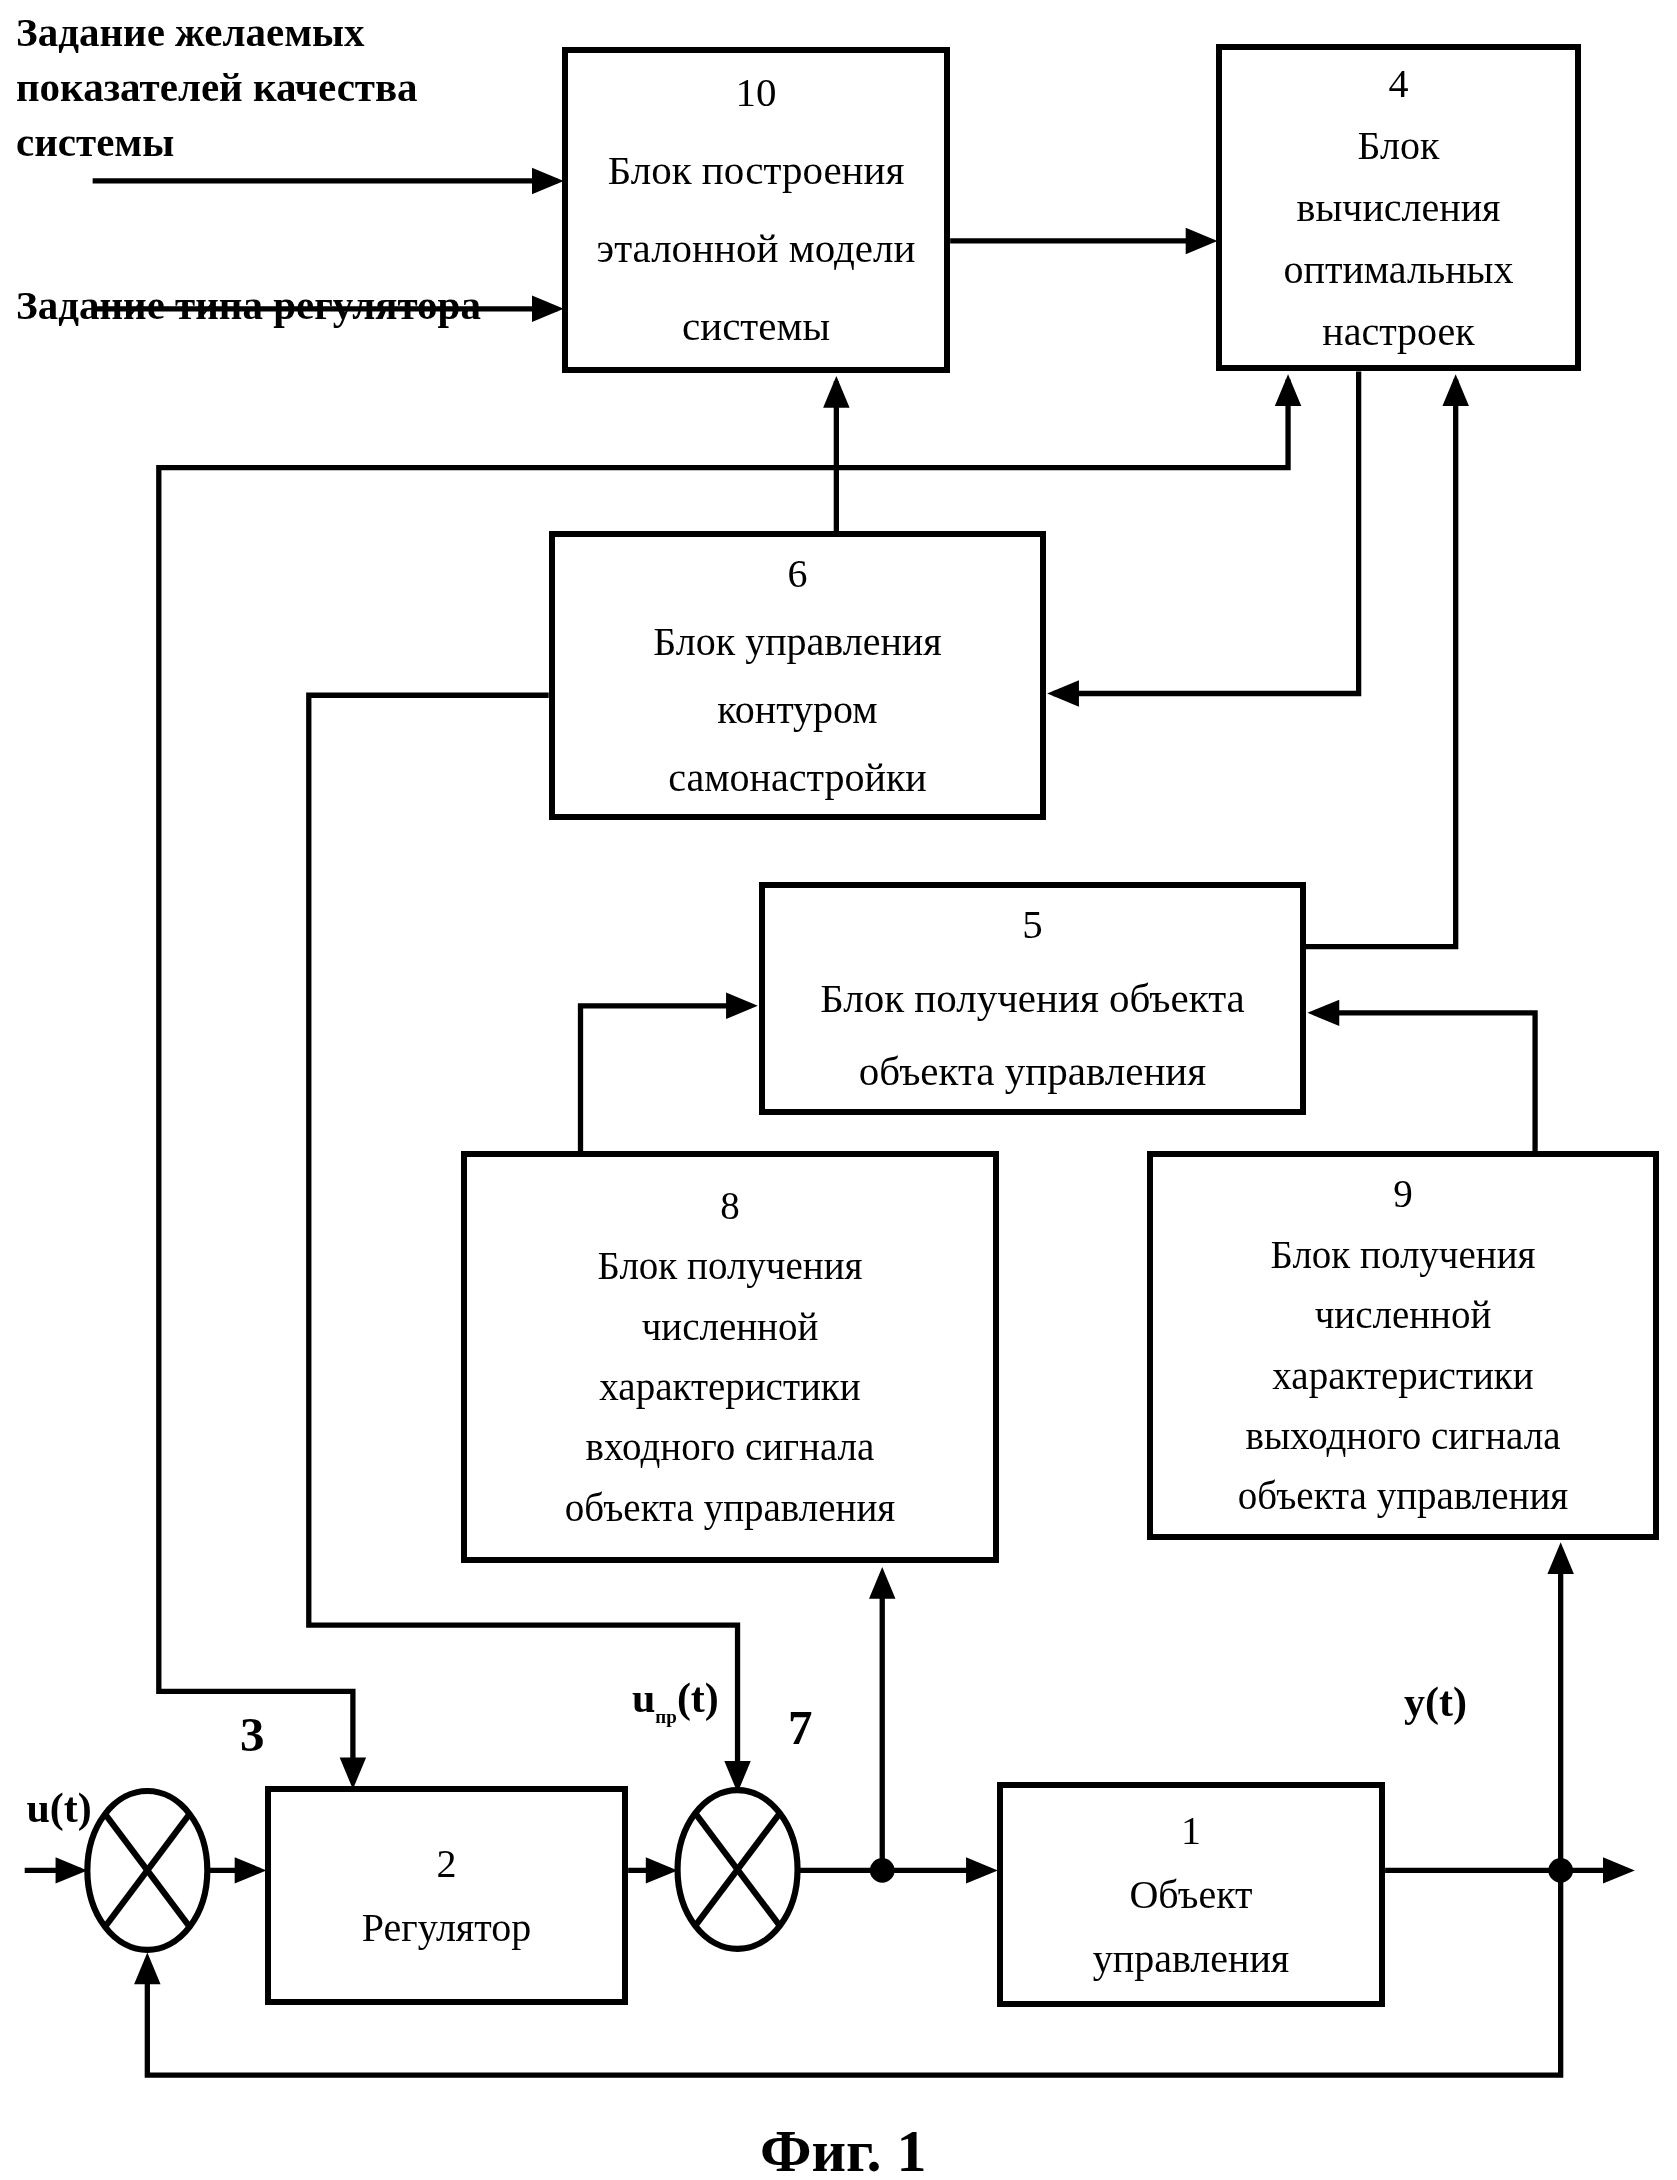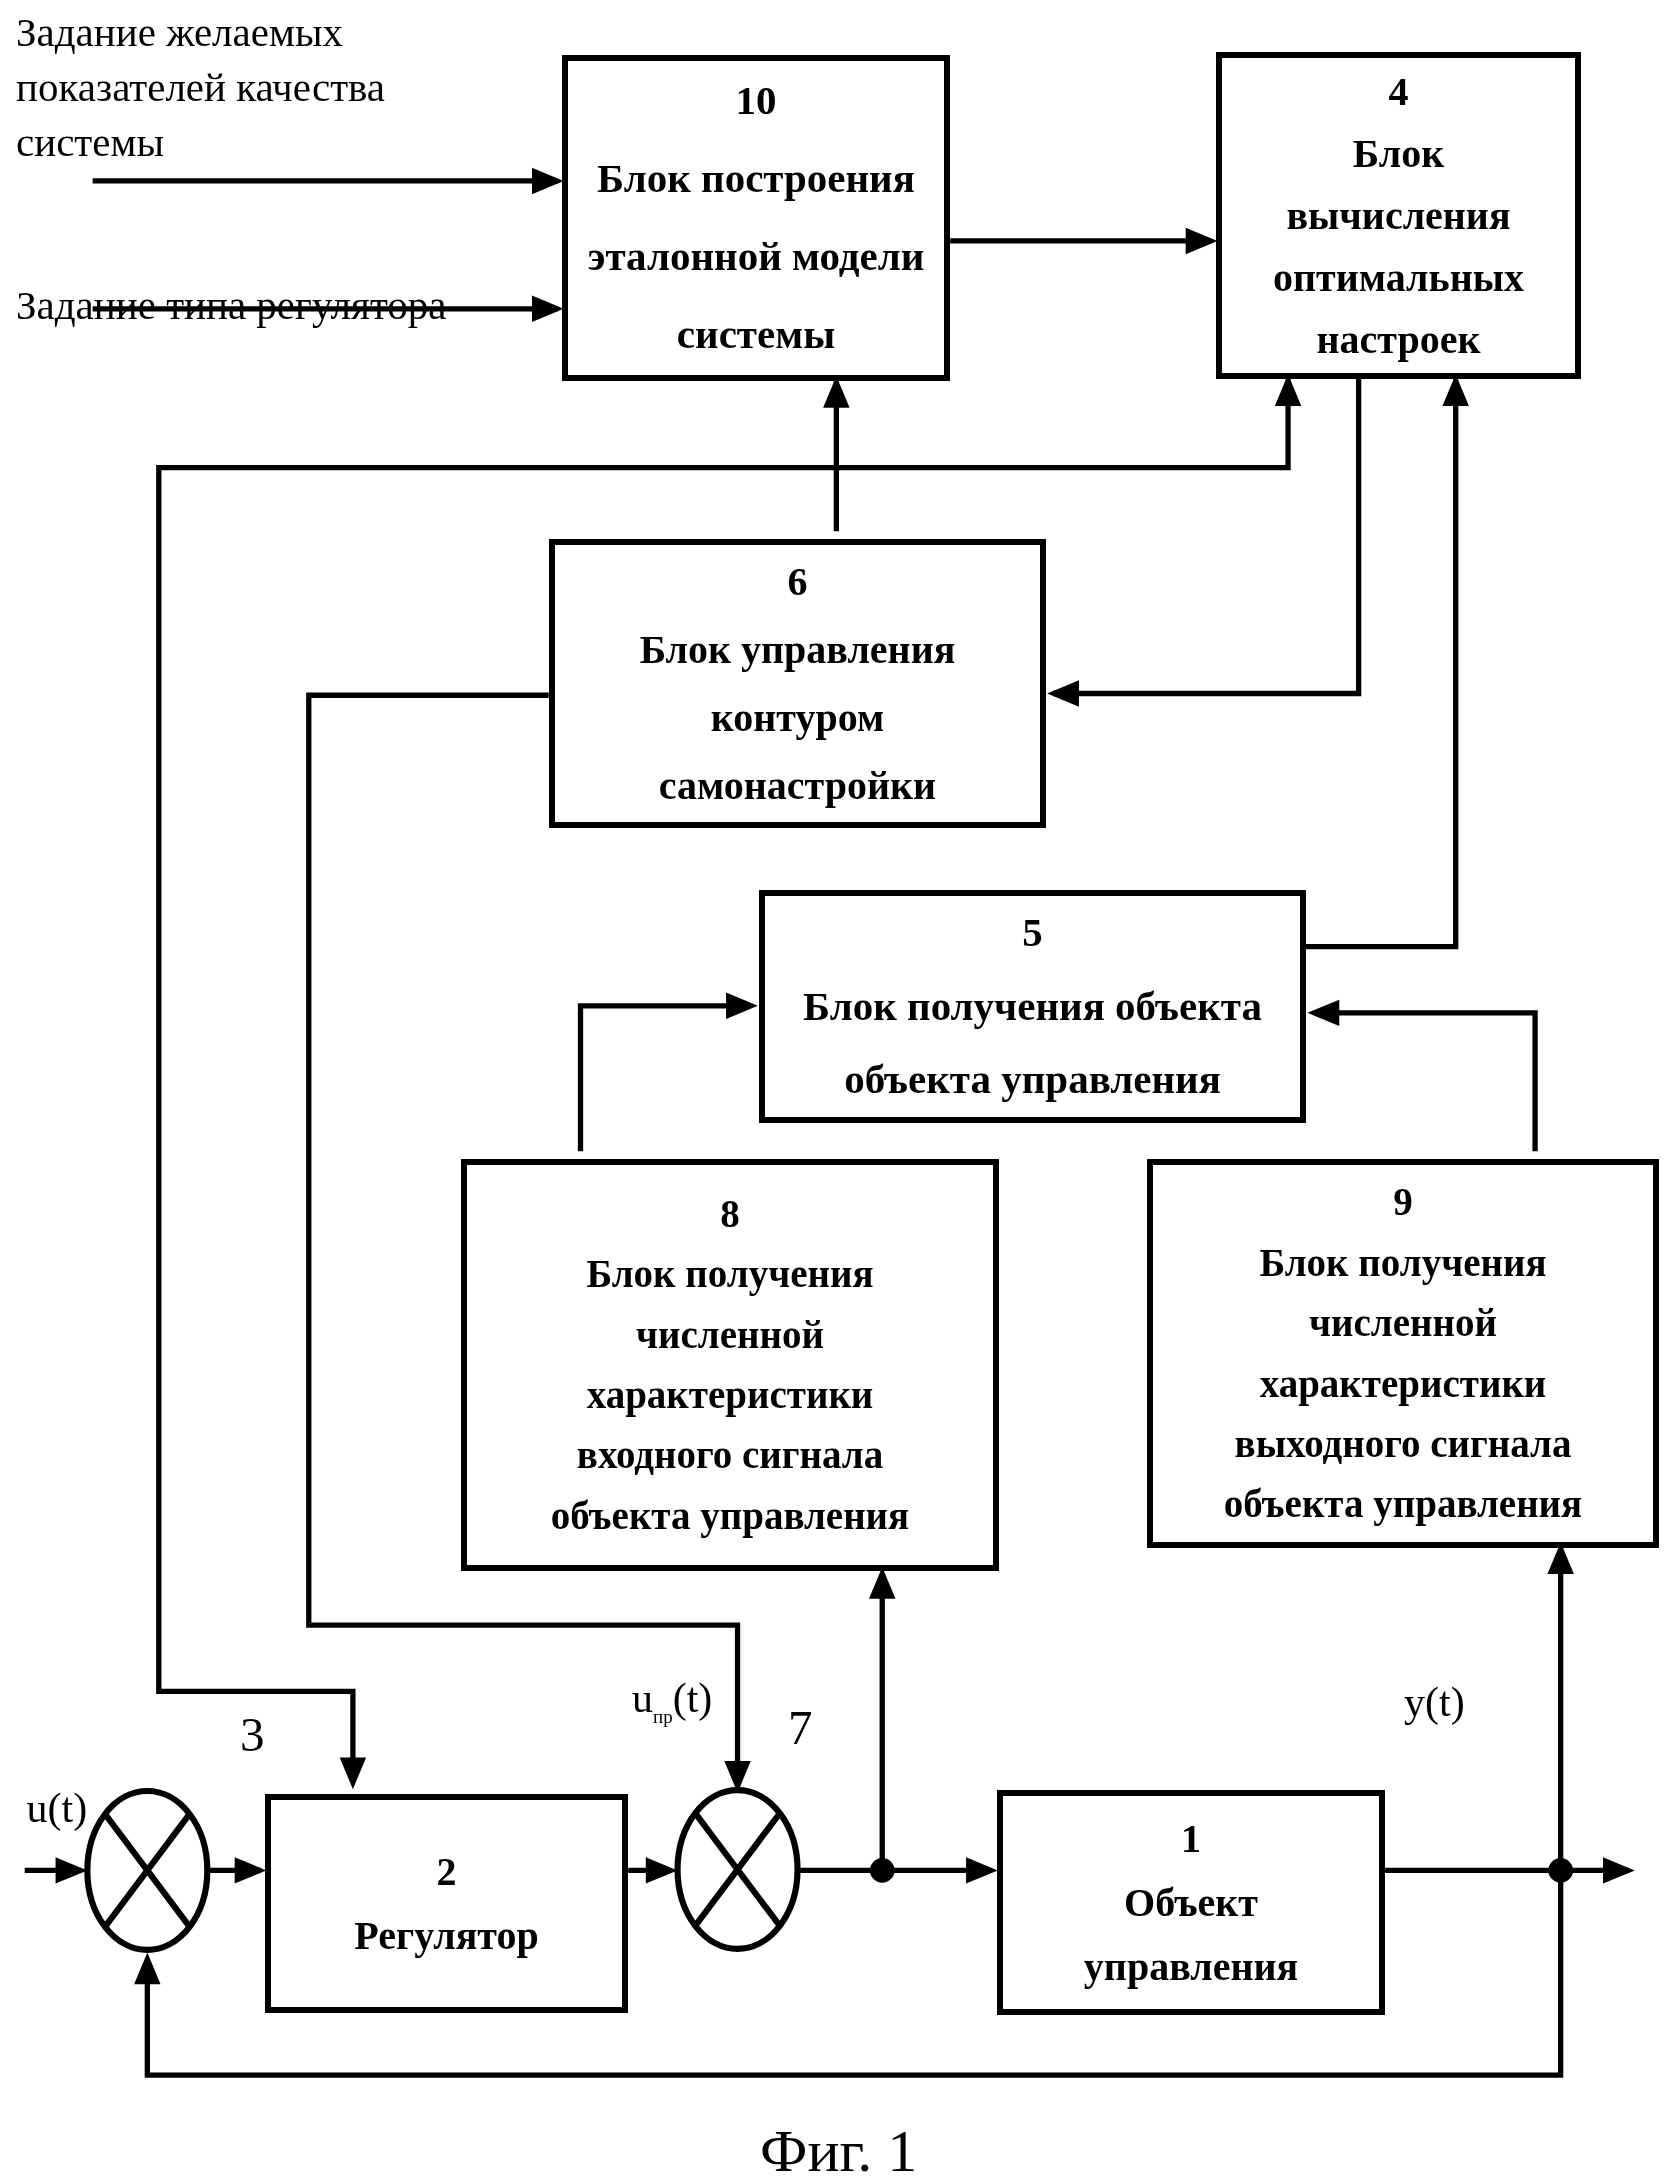--- a/index.html
+++ b/index.html
@@ -1,28 +1,28 @@
 <!DOCTYPE html>
 <html style="font-size:14px"><head>
 <meta charset="utf-8">
 <style>
   html,body{margin:0;padding:0;background:#fff;}
   #canvas{position:relative;width:1678px;height:2181px;background:#fff;overflow:hidden;
           font-family:"Liberation Serif","DejaVu Serif",serif;color:#000;}
   #wires{position:absolute;left:0;top:0;}
   .blk{position:absolute;box-sizing:border-box;border:6.2px solid #000;background:#fff;
        display:flex;flex-direction:column;justify-content:center;align-items:center;
-       text-align:center;font-weight:bold;font-size:40px;line-height:1.6;margin-top:8px;}
+       text-align:center;font-weight:normal;font-size:40px;line-height:1.6;}
   .blk div{width:100%;}
   .lh19{line-height:1.9;font-size:41px;}
   .lh17{line-height:1.7;}
   .lh18{line-height:1.8;font-size:41px;}
   .lh155{line-height:1.55;}
   .lh15{line-height:1.55;font-size:39px;}
-  .freetext{position:absolute;font-weight:normal;white-space:nowrap;}
+  .freetext{position:absolute;font-weight:bold;white-space:nowrap;}
   .t-input{font-size:41px;line-height:55px;}
   .t-num{font-size:49px;}
   .t-sig{font-size:42px;}
   .t-cap{font-size:60px;}
   sub.sg{font-size:19px;vertical-align:-10.6px;}
 </style>
 </head>
 <body>
 
 <div id="canvas">

